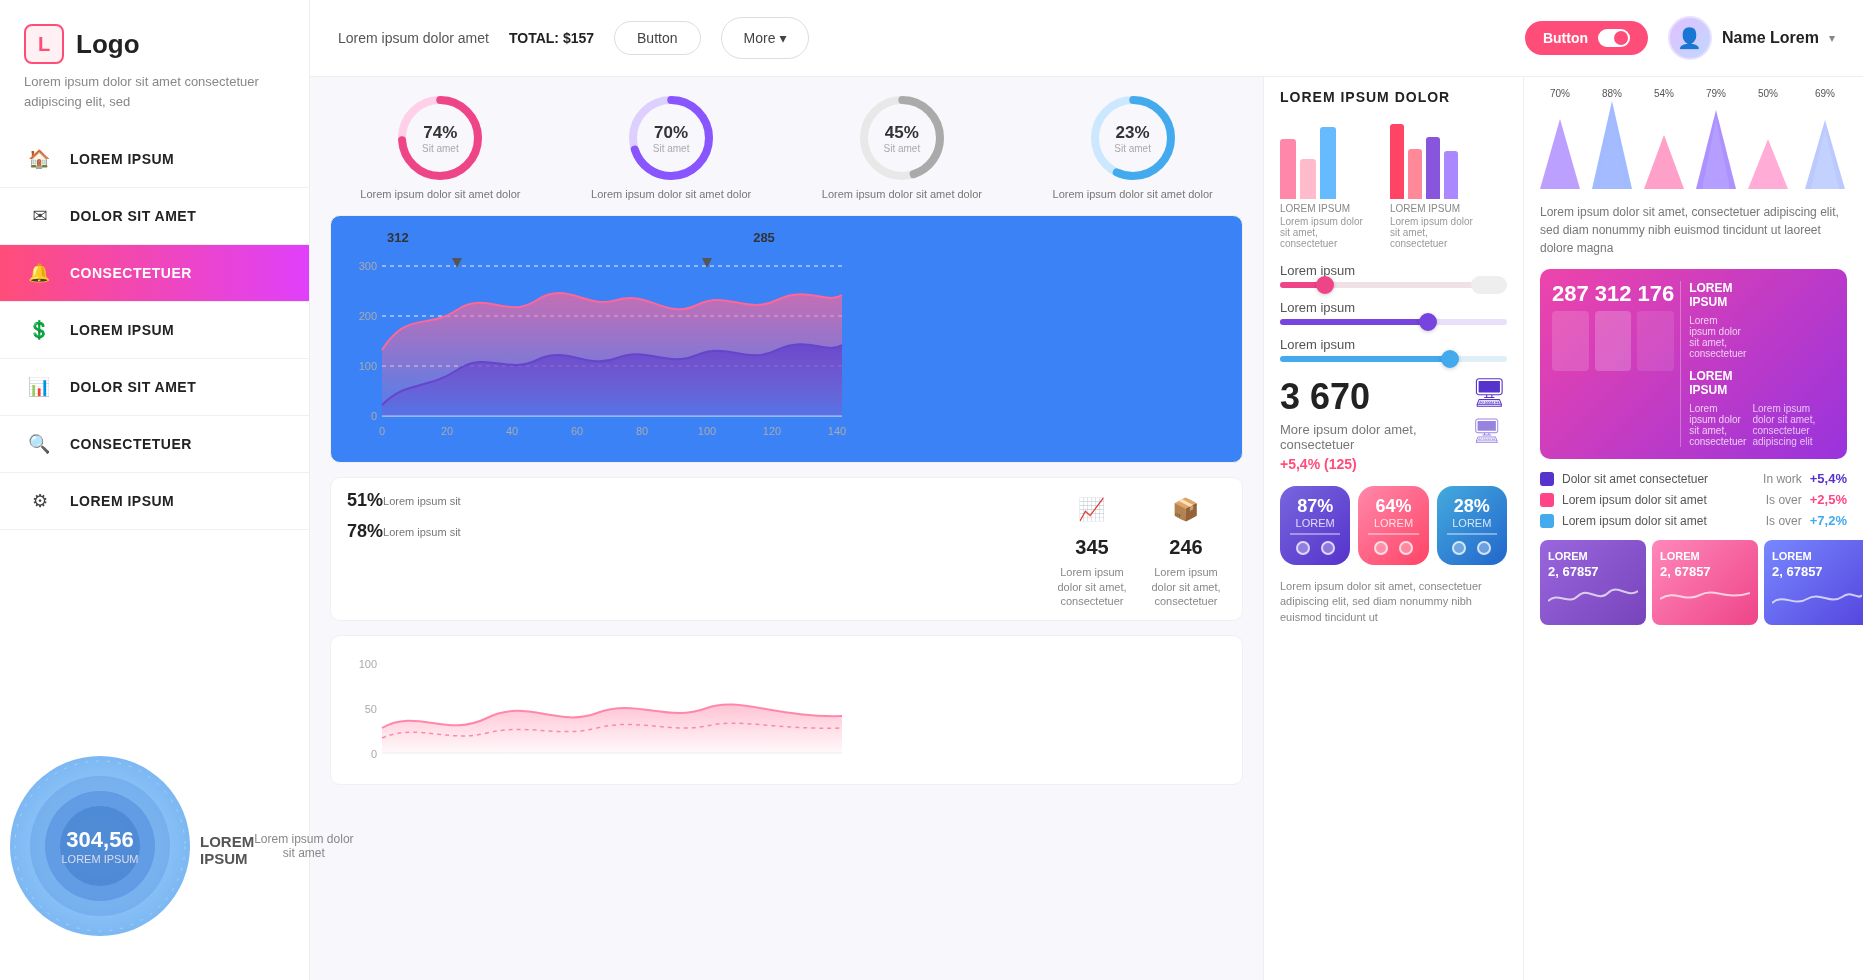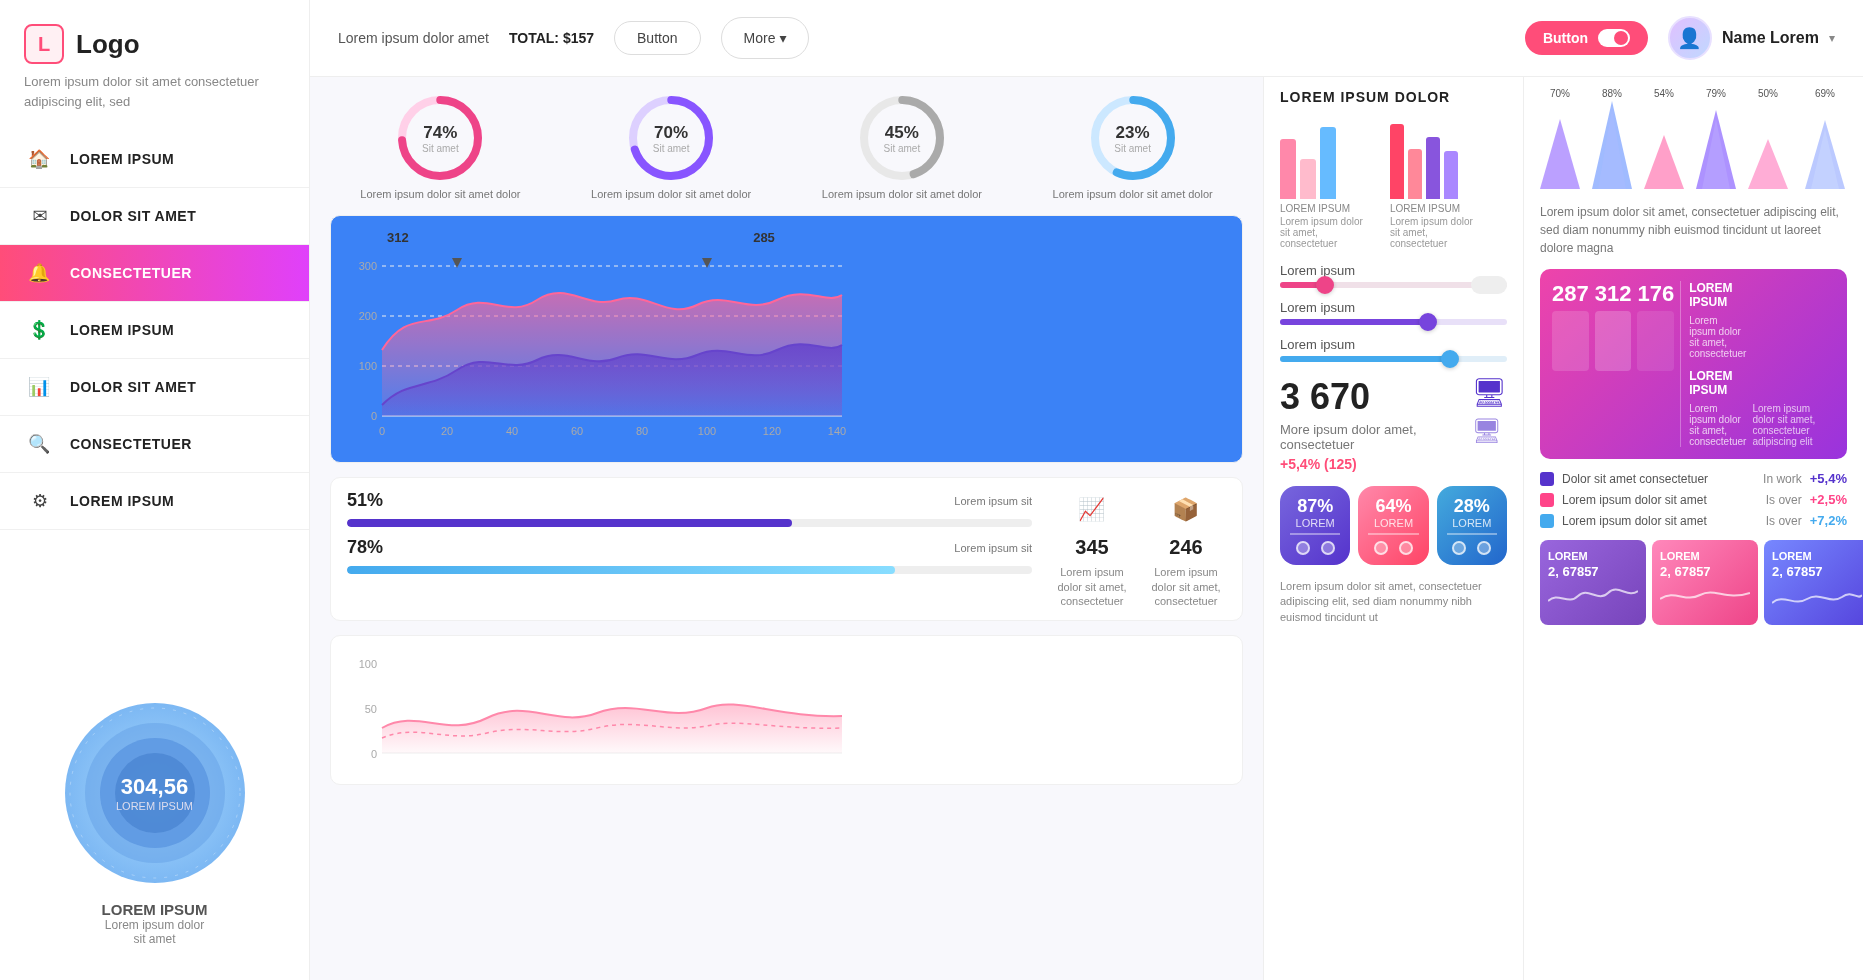--- a/index.html
+++ b/index.html
@@ -12,21 +12,21 @@
     .logo-icon { width: 40px; height: 40px; background: #fff0f3; border: 2px solid #ff4d79; border-radius: 8px; display: flex; align-items: center; justify-content: center; font-weight: 900; font-size: 20px; color: #ff4d79; }
     .logo-title { font-size: 26px; font-weight: 700; color: #222; }
     .logo-desc { font-size: 13px; color: #888; line-height: 1.5; }
     .nav-items { flex: 1; }
     .nav-item { display: flex; align-items: center; gap: 18px; padding: 16px 28px; cursor: pointer; border-bottom: 1px solid #f0f0f0; }
     .nav-item.active { background: linear-gradient(90deg, #ff4d79, #e040fb); border-radius: 0; }
     .nav-item.active .nav-label { color: #fff; }
     .nav-icon { width: 24px; height: 24px; display: flex; align-items: center; justify-content: center; font-size: 18px; color: #444; }
     .nav-item.active .nav-icon { color: #fff; }
     .nav-label { font-size: 14px; font-weight: 700; color: #222; letter-spacing: 0.5px; }
-    .sidebar-donut { display: flex; flex-direction: column; align-items: center; padding: 20px 0 10px; }
+    .sidebar-donut { display: flex; flex-direction: row; align-items: center; padding: 20px 0 10px; }
     .donut-circle { width: 200px; height: 200px; position: relative; }
     .donut-svg { width: 200px; height: 200px; }
     .donut-center { position: absolute; top: 50%; left: 50%; transform: translate(-50%, -50%); text-align: center; }
     .donut-value { font-size: 22px; font-weight: 700; color: #fff; }
     .donut-label-small { font-size: 11px; color: #dde; }
     .donut-title { font-size: 15px; font-weight: 700; color: #555; margin-top: 8px; }
     .donut-sub { font-size: 12px; color: #888; text-align: center; }
 
     
     .main { flex: 1; display: flex; flex-direction: column; padding: 0; overflow: hidden; }
@@ -60,21 +60,21 @@
     .gauge-sub { font-size: 10px; color: #aaa; }
     .gauge-desc { font-size: 11px; color: #777; text-align: center; margin-top: 4px; line-height: 1.3; }
 
     
     .chart-container { background: #3b82f6; border-radius: 10px; padding: 12px 16px; border: 1px solid #f0f0f0; }
     .chart-container svg { display: block; }
 
     
     .progress-section { background: #fff; border-radius: 10px; padding: 12px 16px; border: 1px solid #f0f0f0; display: flex; gap: 20px; }
     .progress-col { flex: 1; display: flex; flex-direction: column; gap: 10px; }
-    .progress-item { display: flex; flex-direction: column; gap: 8px; }
+    .progress-item { display: flex; flex-direction: row; gap: 20px; align-items: flex-end; }
     .progress-label-row { display: flex; justify-content: space-between; align-items: center; }
     .progress-pct { font-size: 18px; font-weight: 700; color: #222; }
     .progress-name { font-size: 11px; color: #777; }
     .progress-bar-bg { height: 8px; background: #eee; border-radius: 4px; overflow: hidden; }
     .progress-bar-fill { height: 100%; border-radius: 4px; }
     .stats-col { display: flex; gap: 14px; align-items: flex-start; }
     .stat-box { display: flex; flex-direction: column; align-items: center; gap: 6px; }
     .stat-icon { width: 40px; height: 40px; display: flex; align-items: center; justify-content: center; font-size: 22px; color: #6655cc; }
     .stat-number { font-size: 20px; font-weight: 700; color: #222; }
     .stat-desc { font-size: 11px; color: #888; text-align: center; line-height: 1.3; max-width: 80px; }

